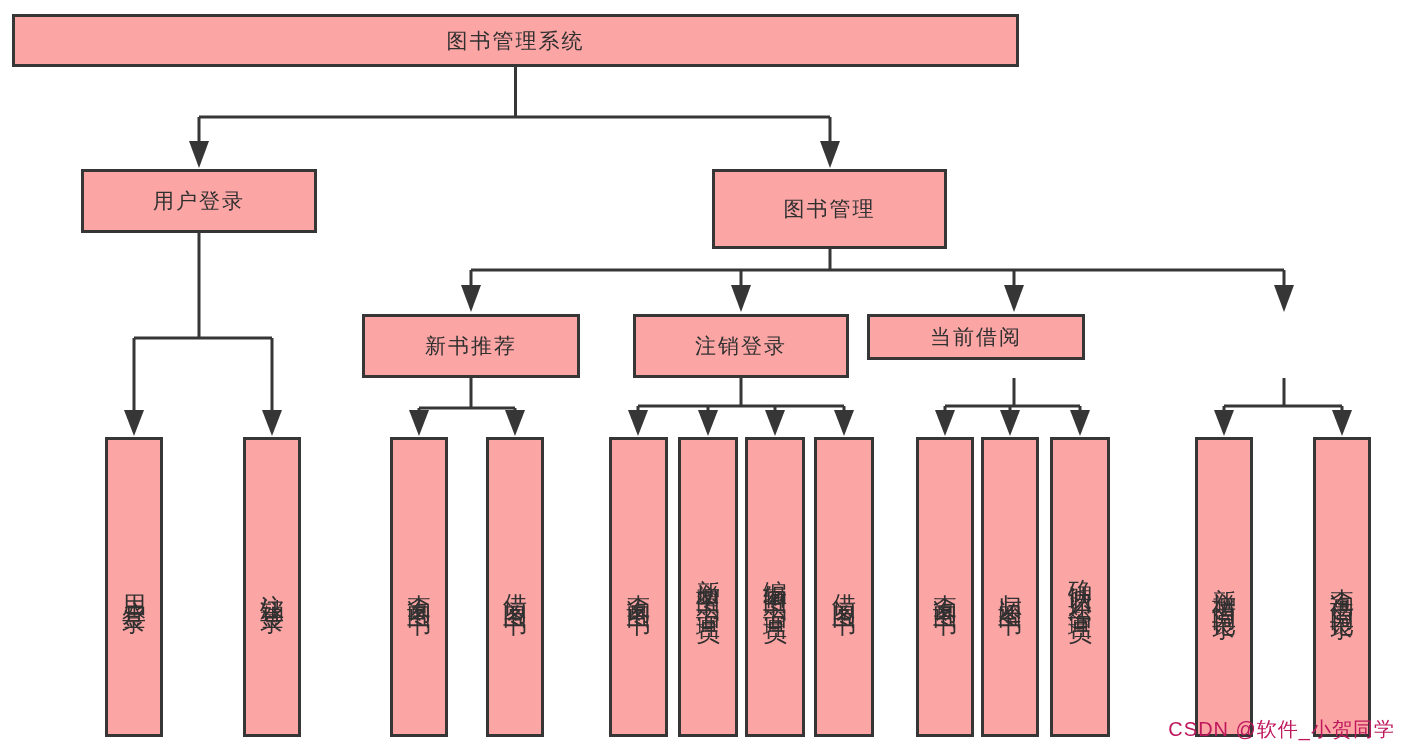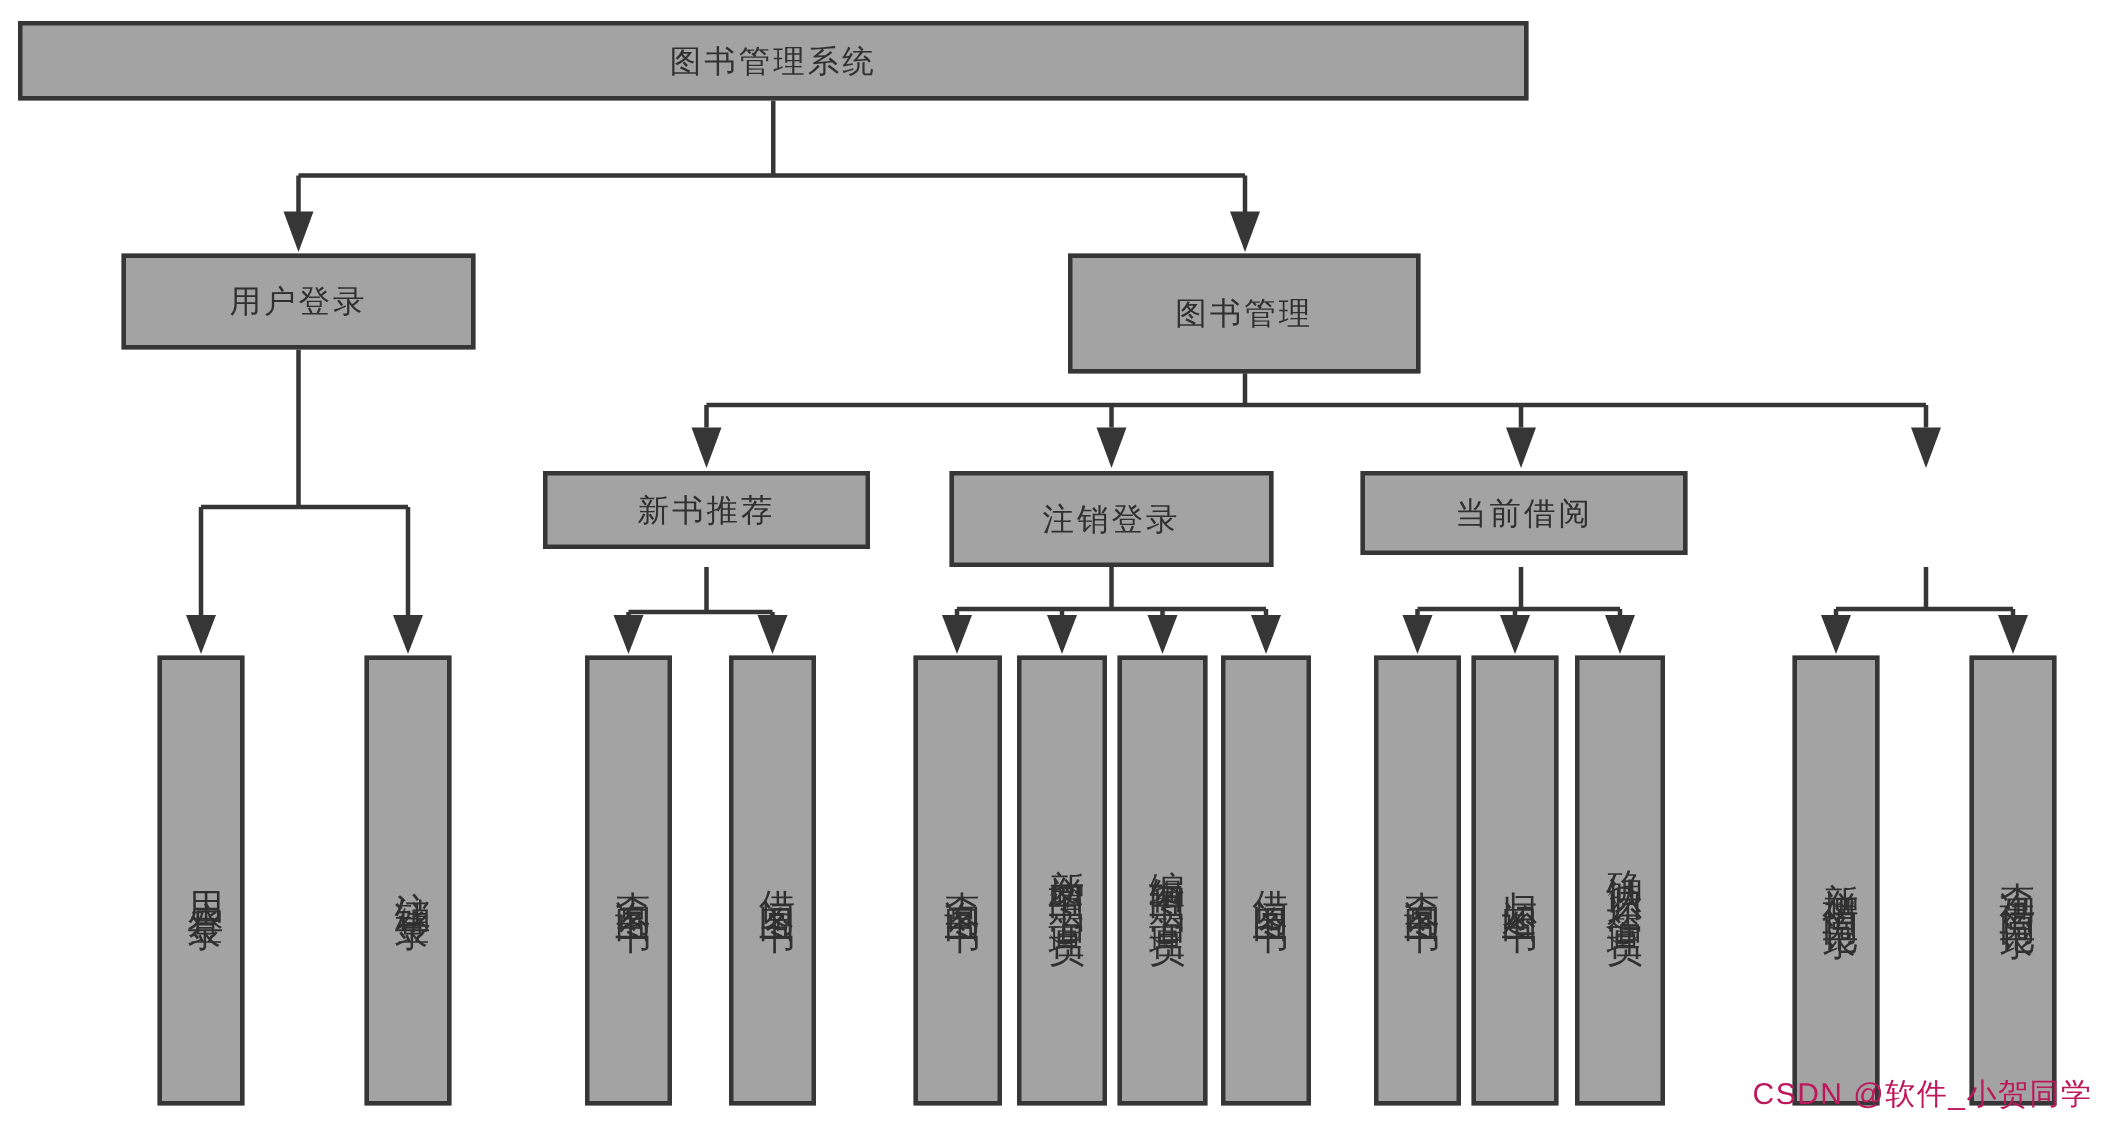--- a/index.html
+++ b/index.html
@@ -9,26 +9,25 @@
     width:1405px; height:747px;
     background:#ffffff;
     font-family:"Liberation Sans", sans-serif;
     overflow:hidden;
   }
   .connector-svg { position:absolute; left:0; top:0; width:1405px; height:747px; }
   .node {
     position:absolute;
     box-sizing:border-box;
     border:3px solid #363636;
-    background:#a3a3a3;
+    background:#fca5a5;
     color:#303030;
     display:flex;
     align-items:center;
     justify-content:center;
-    font-family:Liberation Mono, monospace;
   }
   .hbox { font-size:21px; letter-spacing:2px; }
   .vbox {
     top:437px; height:300px;
     writing-mode:vertical-rl;
     text-orientation:mixed;
     font-size:24px;
     letter-spacing:6px;
     line-height:1;
   }
@@ -85,23 +84,23 @@
       <polygon points="1214,410 1234,410 1224,436"></polygon>
       <polygon points="1332,410 1352,410 1342,436"></polygon>
     </g>
   </svg>
 
   <div class="node hbox" style="left:12px;top:14px;width:1007px;height:53px">图书管理系统</div>
 
   <div class="node hbox" style="left:81px;top:169px;width:236px;height:64px">用户登录</div>
   <div class="node hbox" style="left:712px;top:169px;width:235px;height:80px">图书管理</div>
 
-  <div class="node hbox" style="left:362px;top:314px;width:218px;height:52px">新书推荐</div>
+  <div class="node hbox" style="left:362px;top:314px;width:218px;height:64px">新书推荐</div>
   <div class="node hbox" style="left:633px;top:314px;width:216px;height:64px">注销登录</div>
-  <div class="node hbox" style="left:907px;top:314px;width:218px;height:56px">当前借阅</div>
+  <div class="node hbox" style="left:867px;top:314px;width:218px;height:46px">当前借阅</div>
 
   <div class="node vbox" style="left:105px;width:58px">用户登录</div>
   <div class="node vbox" style="left:243px;width:58px">注销登录</div>
 
   <div class="node vbox" style="left:390px;width:58px">查询图书</div>
   <div class="node vbox" style="left:486px;width:58px">借阅图书</div>
 
   <div class="node vbox" style="left:609px;width:59px">查询图书</div>
   <div class="node vbox" style="left:678px;width:60px">新增图书（管理员）</div>
   <div class="node vbox" style="left:745px;width:60px">编辑图书（管理员）</div>

